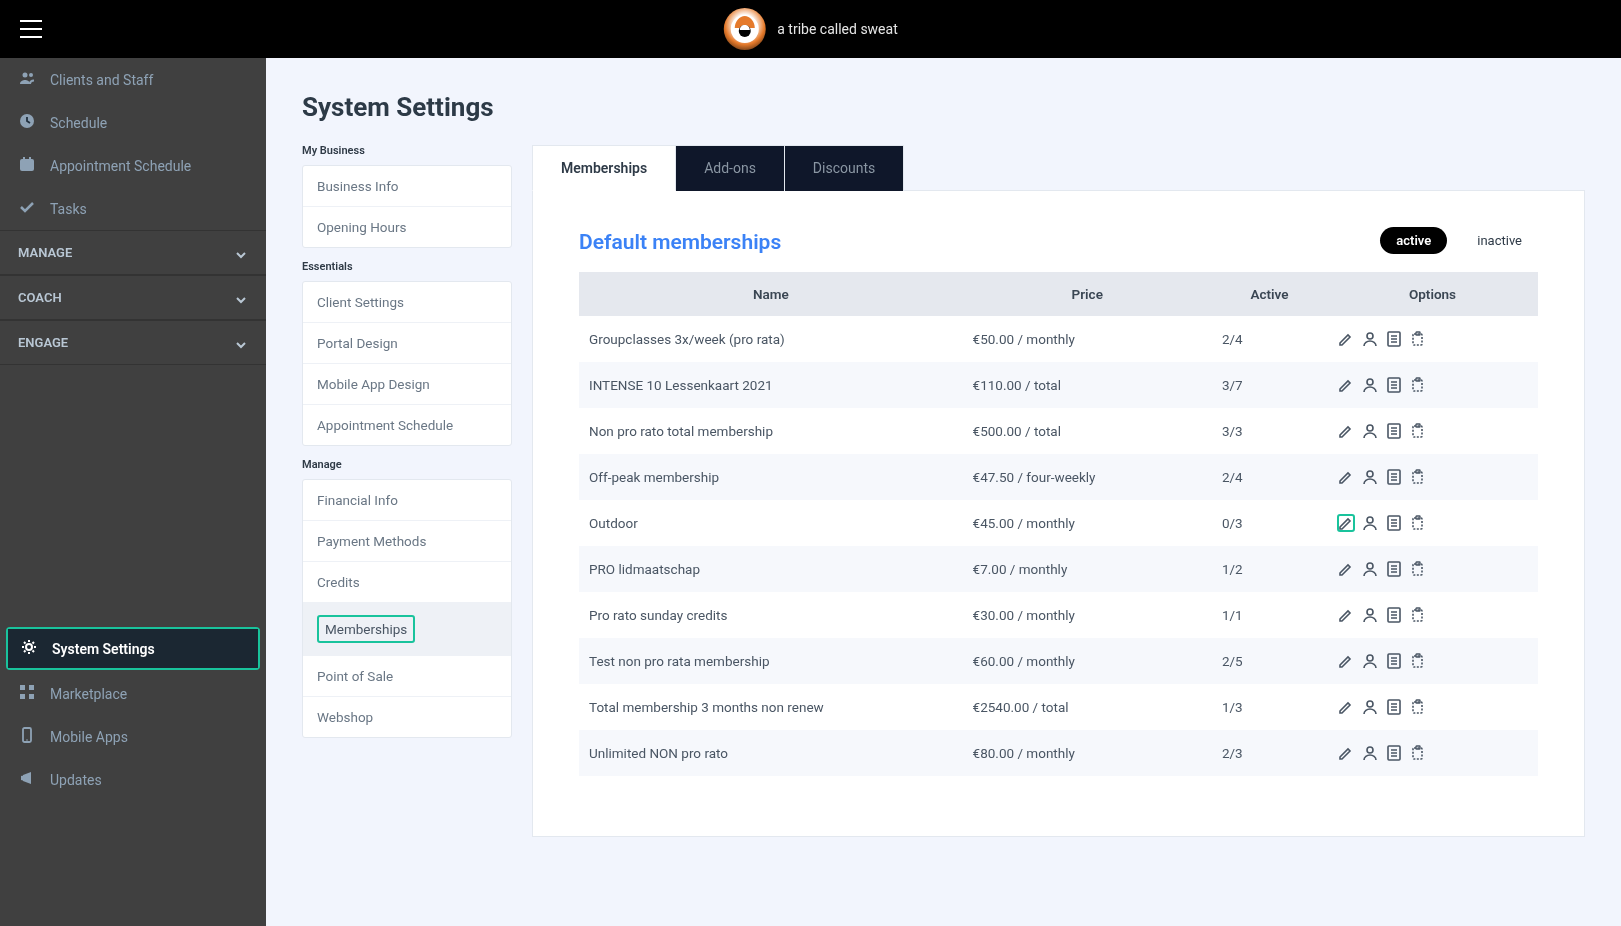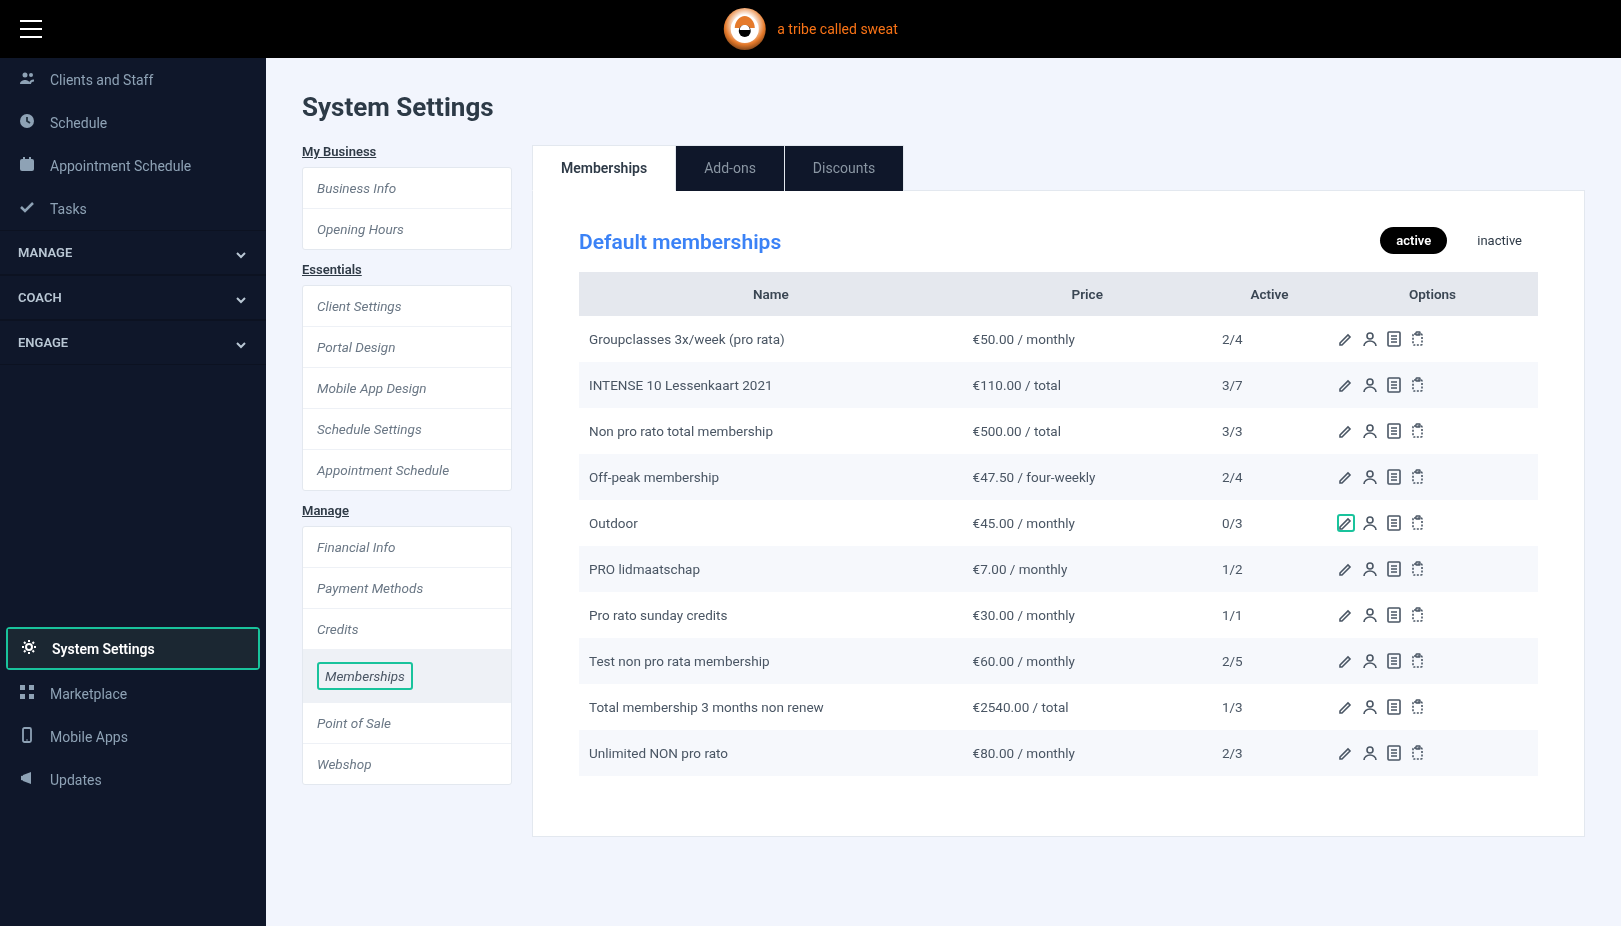--- a/index.html
+++ b/index.html
@@ -24,34 +24,34 @@
     cursor: pointer;
   }
   .hamburger svg { display:block; }
   .brand {
     position: absolute;
     left: 50%;
     transform: translateX(-50%);
     display: flex;
     align-items: center;
     gap: 12px;
-    color: #f97316;
+    color: #e5e5e5;
     font-size: 14px;
   }
   .brand-logo {
     width: 42px; height: 42px;
     border-radius: 50%;
     background: radial-gradient(circle at 50% 40%, #fff 30%, #e57a2b 60%, #000 100%);
     display:flex; align-items:center; justify-content:center;
   }
   
   .layout { display:flex; height: calc(100% - 58px); }
   .sidebar {
     width: 266px;
-    background: #0f172a;
+    background: #404040;
     color: #9fb2c4;
     overflow-y: auto;
     flex-shrink: 0;
   }
   .side-item {
     display:flex;
     align-items:center;
     gap: 14px;
     padding: 12px 18px;
     color: #8ea2b5;
@@ -91,40 +91,38 @@
   }
   .page-title {
     font-size: 26px;
     font-weight: 700;
     color: #2d3a47;
     margin-bottom: 22px;
   }
   .settings-row { display:flex; gap: 20px; align-items:flex-start; }
   .settings-nav { width: 210px; flex-shrink:0; }
   .settings-group-title {
-    font-size: 13px;
+    font-size: 11px;
     font-weight: 600;
     color: #2f3a46;
     margin: 12px 0 8px 0;
-    text-decoration: underline;
   }
   .settings-group-title:first-child { margin-top: 0; }
   .settings-list {
     background: #fff;
     border: 1px solid #e3e8ef;
     border-radius: 3px;
   }
   .settings-list-item {
     padding: 12px 14px;
     font-size: 13.5px;
     color: #6a7785;
     border-bottom: 1px solid #eef1f6;
     cursor: pointer;
     position: relative;
-    font-style: italic;
   }
   .settings-list-item:last-child { border-bottom: none; }
   .settings-list-item.selected {
     background: #eef1f6;
     color: #4a5664;
   }
   .settings-list-item.selected .inner-box {
     border: 2px solid #19c39c;
     border-radius: 3px;
     padding: 4px 6px;
@@ -409,21 +407,20 @@
           <div class="settings-group-title">My Business</div>
           <div class="settings-list">
             <div class="settings-list-item">Business Info</div>
             <div class="settings-list-item">Opening Hours</div>
           </div>
           <div class="settings-group-title">Essentials</div>
           <div class="settings-list">
             <div class="settings-list-item">Client Settings</div>
             <div class="settings-list-item">Portal Design</div>
             <div class="settings-list-item">Mobile App Design</div>
-            <div class="settings-list-item">Schedule Settings</div>
             <div class="settings-list-item">Appointment Schedule</div>
           </div>
           <div class="settings-group-title">Manage</div>
           <div class="settings-list">
             <div class="settings-list-item">Financial Info</div>
             <div class="settings-list-item">Payment Methods</div>
             <div class="settings-list-item">Credits</div>
             <div class="settings-list-item selected"><span class="inner-box">Memberships</span></div>
             <div class="settings-list-item">Point of Sale</div>
             <div class="settings-list-item">Webshop</div>

